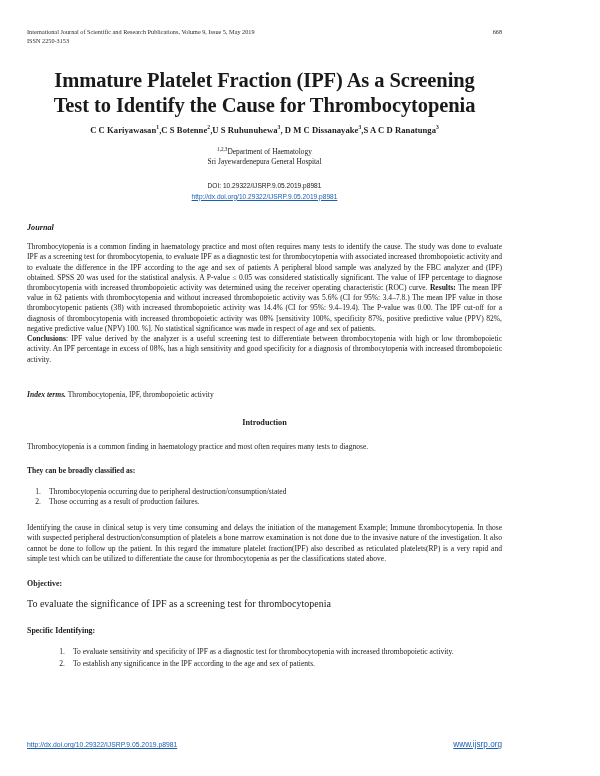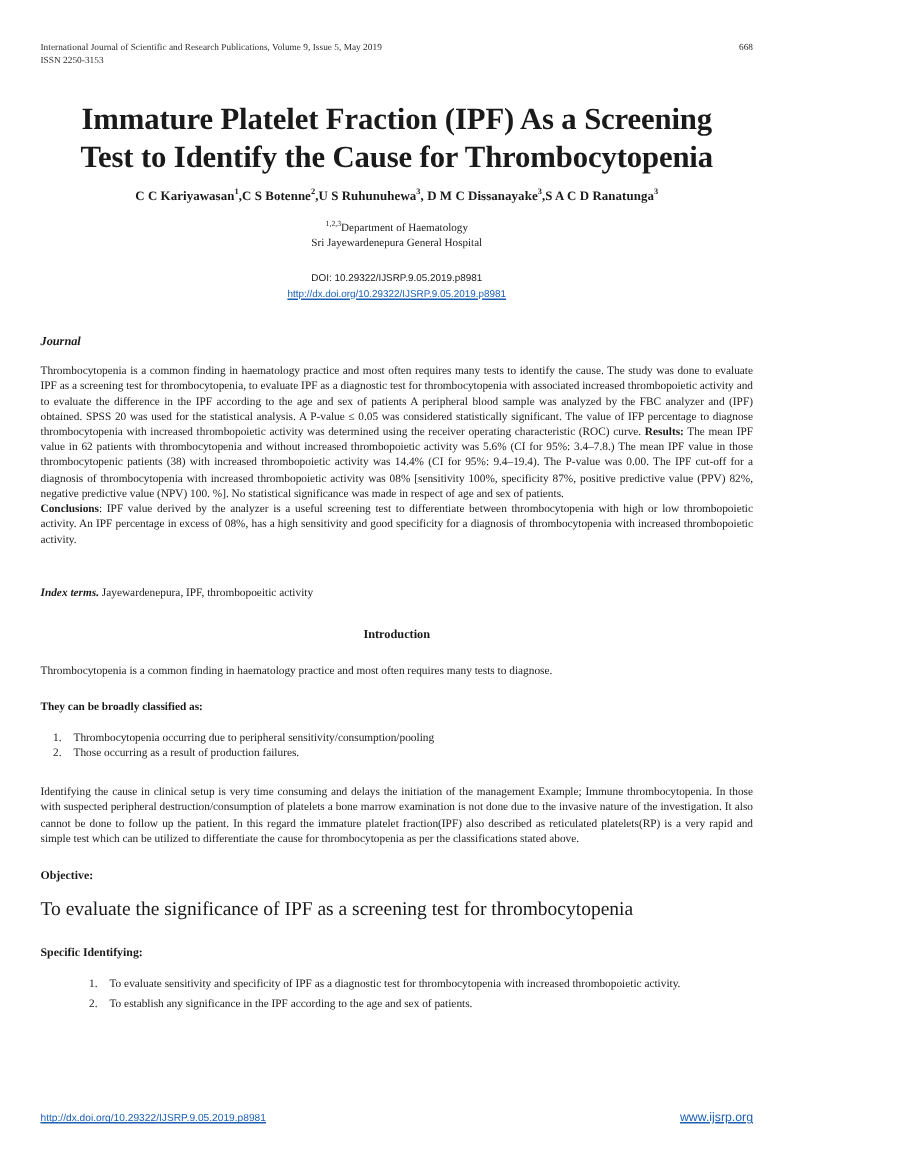--- a/index.html
+++ b/index.html
@@ -139,21 +139,21 @@
     text-align: right;
   }
 
   .bold-head {
     margin-top: 15px;
     font-size: 7.9px;
     font-weight: bold;
   }
   .plain-line {
     margin-top: 9px;
-    font-size: 13px;
+    font-size: 10px;
     line-height: 1.4;
   }
 
   .objlist {
     margin: 12px 0 0 0;
     padding: 0;
     list-style: none;
     font-size: 7.55px;
     line-height: 1.38;
   }
@@ -219,31 +219,31 @@
     <a class="doi-link" href="#">http://dx.doi.org/10.29322/IJSRP.9.05.2019.p8981</a>
   </div>
 
   <div class="section-head">Journal</div>
 
   <div class="abstract-body">
     <span>Thrombocytopenia is a common finding in haematology practice and most often requires many tests to identify the cause. The study was done to evaluate IPF as a screening test for thrombocytopenia, to evaluate IPF as a diagnostic test for thrombocytopenia with associated increased thrombopoietic activity and to evaluate the difference in the IPF according to the age and sex of patients A peripheral blood sample was analyzed by the FBC analyzer and (IPF) obtained. SPSS 20 was used for the statistical analysis. A P-value ≤ 0.05 was considered statistically significant. The value of IFP percentage to diagnose thrombocytopenia with increased thrombopoietic activity was determined using the receiver operating characteristic (ROC) curve. </span><b>Results:</b><span> The mean IPF value in 62 patients with thrombocytopenia and without increased thrombopoietic activity was 5.6% (CI for 95%: 3.4–7.8.) The mean IPF value in those thrombocytopenic patients (38) with increased thrombopoietic activity was 14.4% (CI for 95%: 9.4–19.4). The P-value was 0.00. The IPF cut-off for a diagnosis of thrombocytopenia with increased thrombopoietic activity was 08% [sensitivity 100%, specificity 87%, positive predictive value (PPV) 82%, negative predictive value (NPV) 100. %]. No statistical significance was made in respect of age and sex of patients.</span><br><b>Conclusions</b><span>: IPF value derived by the analyzer is a useful screening test to differentiate between thrombocytopenia with high or low thrombopoietic activity. An IPF percentage in excess of 08%, has a high sensitivity and good specificity for a diagnosis of thrombocytopenia with increased thrombopoietic activity.</span>
   </div>
 
   <div class="index-terms">
-    <span class="lbl">Index terms.</span><span> Jayewardenepura, IPF, thrombopoeitic activity</span>
+    <span class="lbl">Index terms.</span><span> Thrombocytopenia, IPF, thrombopoietic activity</span>
   </div>
 
   <div class="center-head">Introduction</div>
 
   <div class="para">Thrombocytopenia is a common finding in haematology practice and most often requires many tests to diagnose.</div>
 
   <div class="para tight">They can be broadly classified as:</div>
 
   <ul class="numlist">
-    <li><span class="num">1.</span><span>Thrombocytopenia occurring due to peripheral sensitivity/consumption/pooling</span></li>
+    <li><span class="num">1.</span><span>Thrombocytopenia occurring due to peripheral destruction/consumption/stated</span></li>
     <li><span class="num">2.</span><span>Those occurring as a result of production failures.</span></li>
   </ul>
 
   <div class="para">Identifying the cause in clinical setup is very time consuming and delays the initiation of the management     Example; Immune thrombocytopenia. In those with suspected peripheral destruction/consumption of platelets a bone marrow examination is not done due to the invasive nature of the investigation. It also cannot be done to follow up the patient. In this regard the immature platelet fraction(IPF) also described as reticulated platelets(RP) is a very rapid and simple test which can be utilized to differentiate the cause for thrombocytopenia as per the classifications stated above.</div>
 
   <div class="bold-head">Objective:</div>
   <div class="plain-line">To evaluate the significance of IPF as a screening test for thrombocytopenia</div>
 
   <div class="bold-head">Specific Identifying:</div>
 

